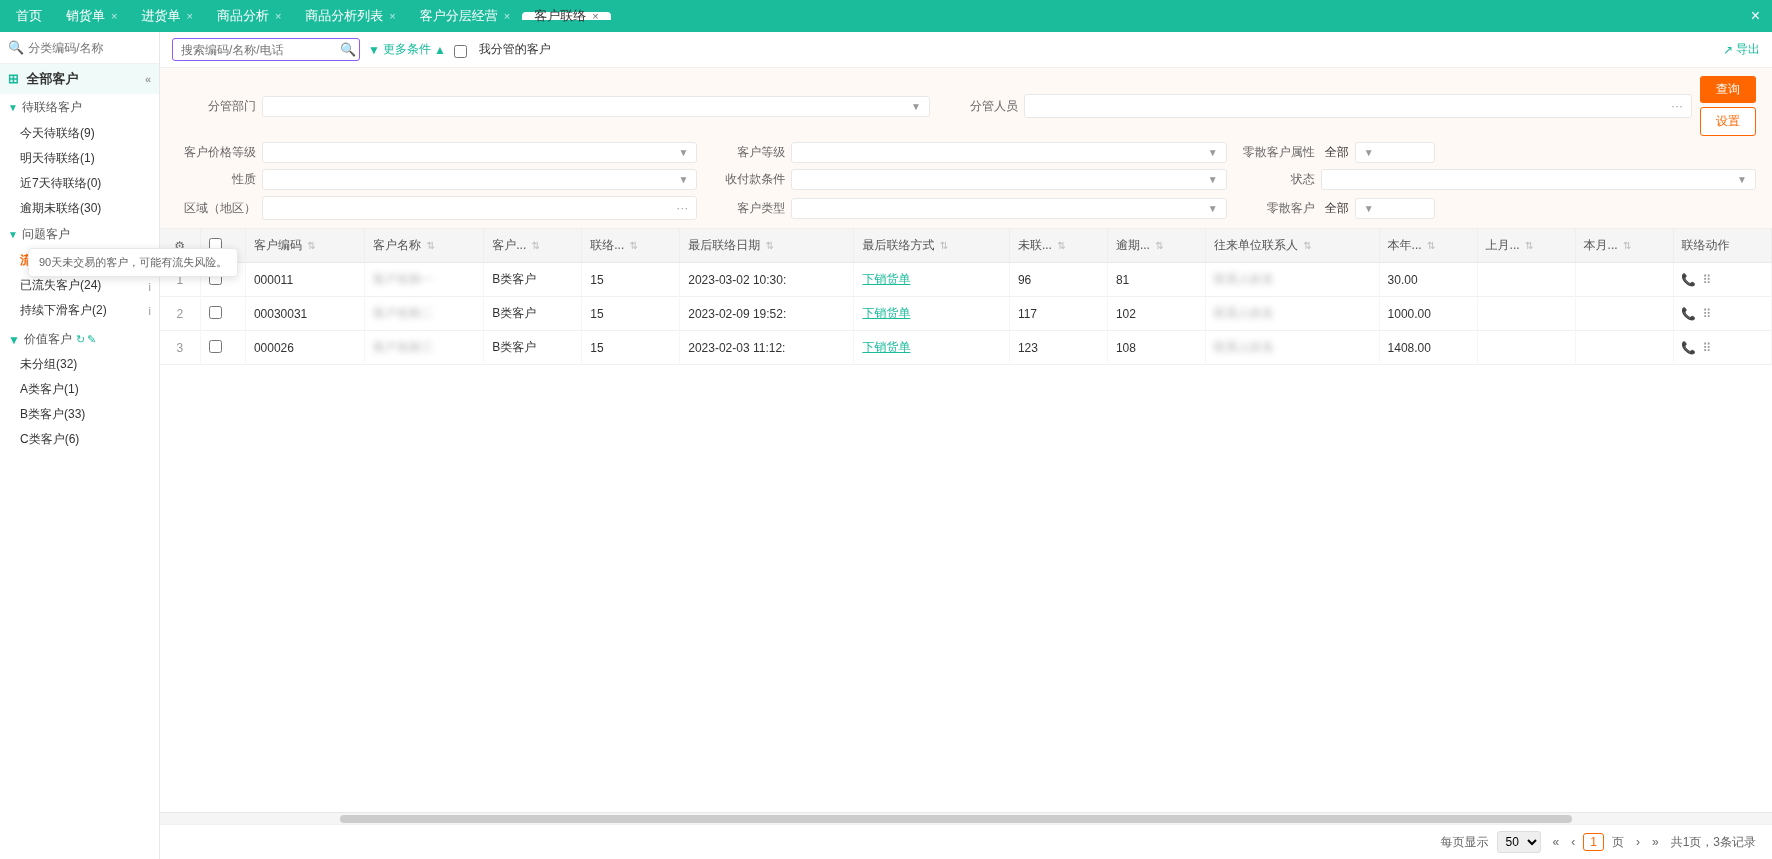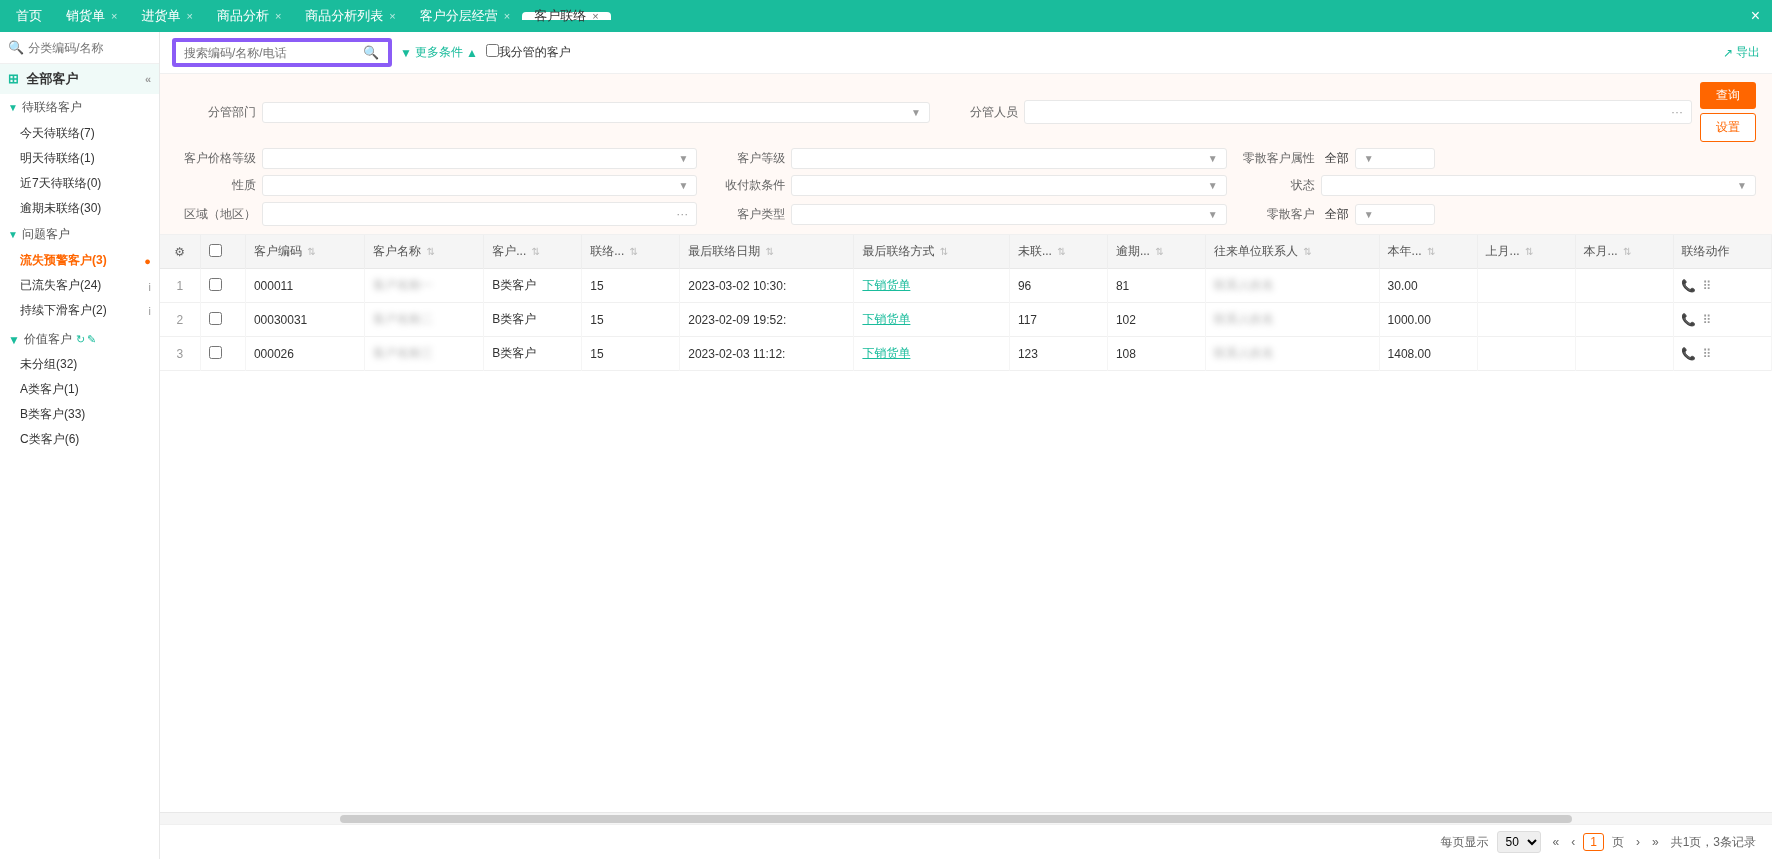--- a/index.html
+++ b/index.html
@@ -148,46 +148,46 @@
       display: flex;
       align-items: center;
       padding: 6px 12px;
       background: #fff;
       border-bottom: 1px solid #f0f0f0;
       gap: 8px;
     }
     .filter-search {
       display: flex;
       align-items: center;
-      border: 4px solid #8b5cf6;
+      border: 1px solid #8b5cf6;
       border-radius: 3px;
       padding: 3px 8px;
-      width: 220px;
+      width: 188px;
       background: #fff;
     }
     .filter-search input {
       border: none;
       outline: none;
       font-size: 12px;
       flex: 1;
       color: #999;
     }
     .filter-search .icon { color: #f60; font-size: 13px; margin-left: 4px; cursor: pointer; }
     .filter-more {
       display: flex;
       align-items: center;
       color: #1abc9c;
       cursor: pointer;
       font-size: 12px;
       gap: 3px;
     }
     .filter-checkbox {
       display: flex;
-      align-items: flex-start;
-      gap: 0;
+      align-items: flex-end;
+      gap: 12px;
       font-size: 12px;
       cursor: pointer;
     }
     .filter-spacer { flex: 1; }
     .export-btn {
       display: flex;
       align-items: center;
       color: #1abc9c;
       cursor: pointer;
       font-size: 12px;
@@ -406,41 +406,44 @@
         <span>全部客户</span>
       </span>
       <span class="collapse-icon">«</span>
     </div>
 
     <div class="sidebar-section-title">
       <span class="arrow">▼</span>
       <span>待联络客户</span>
     </div>
     <div class="sidebar-item">
-      <span>今天待联络(7)</span>
+      <span>今天待联络(9)</span>
     </div>
     <div class="sidebar-item">
       <span>明天待联络(1)</span>
     </div>
     <div class="sidebar-item">
       <span>近7天待联络(0)</span>
     </div>
     <div class="sidebar-item">
       <span>逾期未联络(30)</span>
     </div>
 
     <div class="sidebar-section-title">
       <span class="arrow">▼</span>
       <span>问题客户</span>
     </div>
     <div class="sidebar-item-with-icons active" style="color:#f60; font-weight:bold; padding-left:20px;">
       <span class="item-label" style="color:#f60;">流失预警客户(3)</span>
       <span class="item-icon" style="color:#f60;">●</span>
     </div>
 
+    <div class="tooltip-box">
+      <span>90天未交易的客户，可能有流失风险。</span>
+    </div>
 
     <div class="sidebar-item-with-icons" style="padding-left:20px;align-items:flex-end;">
       <span class="item-label">已流失客户(24)</span>
       <span class="item-icon">ℹ</span>
     </div>
     <div class="sidebar-item-with-icons" style="padding-left:20px;">
       <span class="item-label">持续下滑客户(2)</span>
       <span class="item-icon">ℹ</span>
     </div>
 

